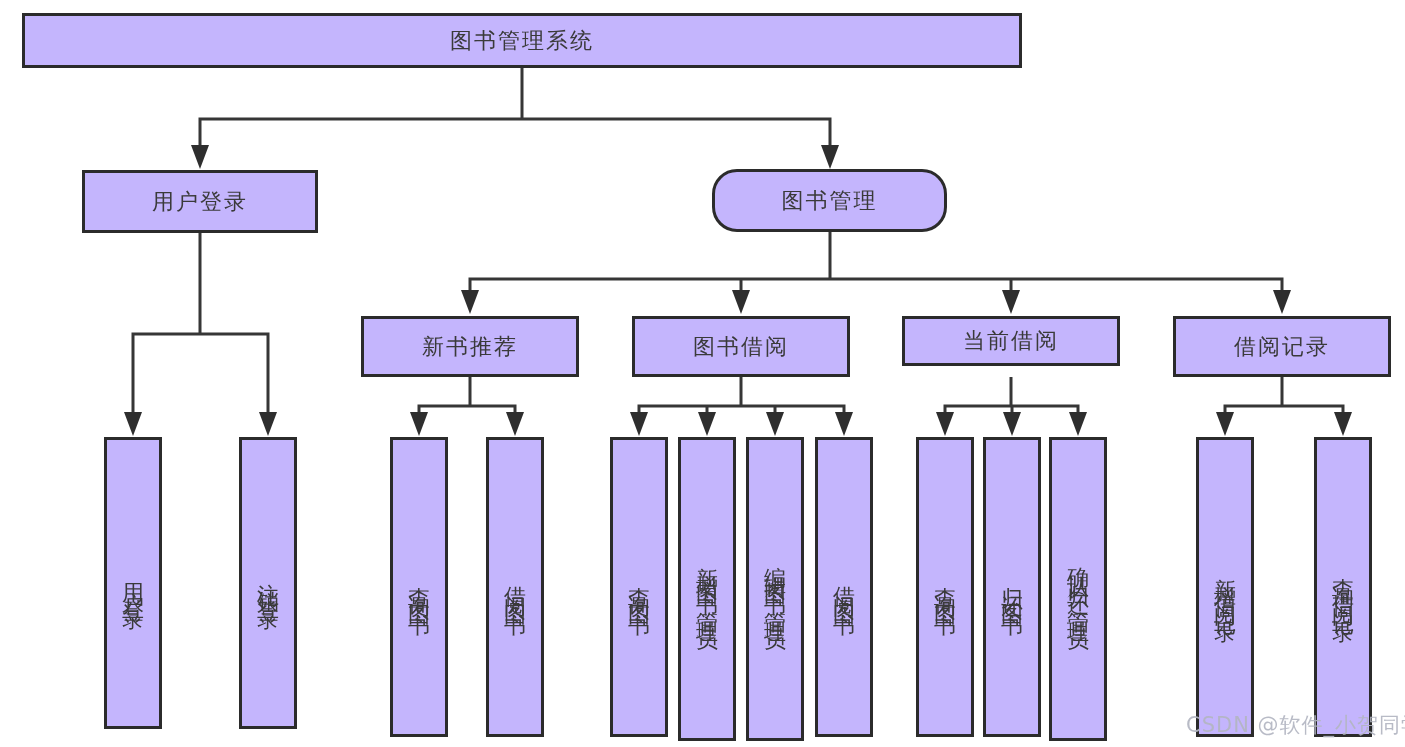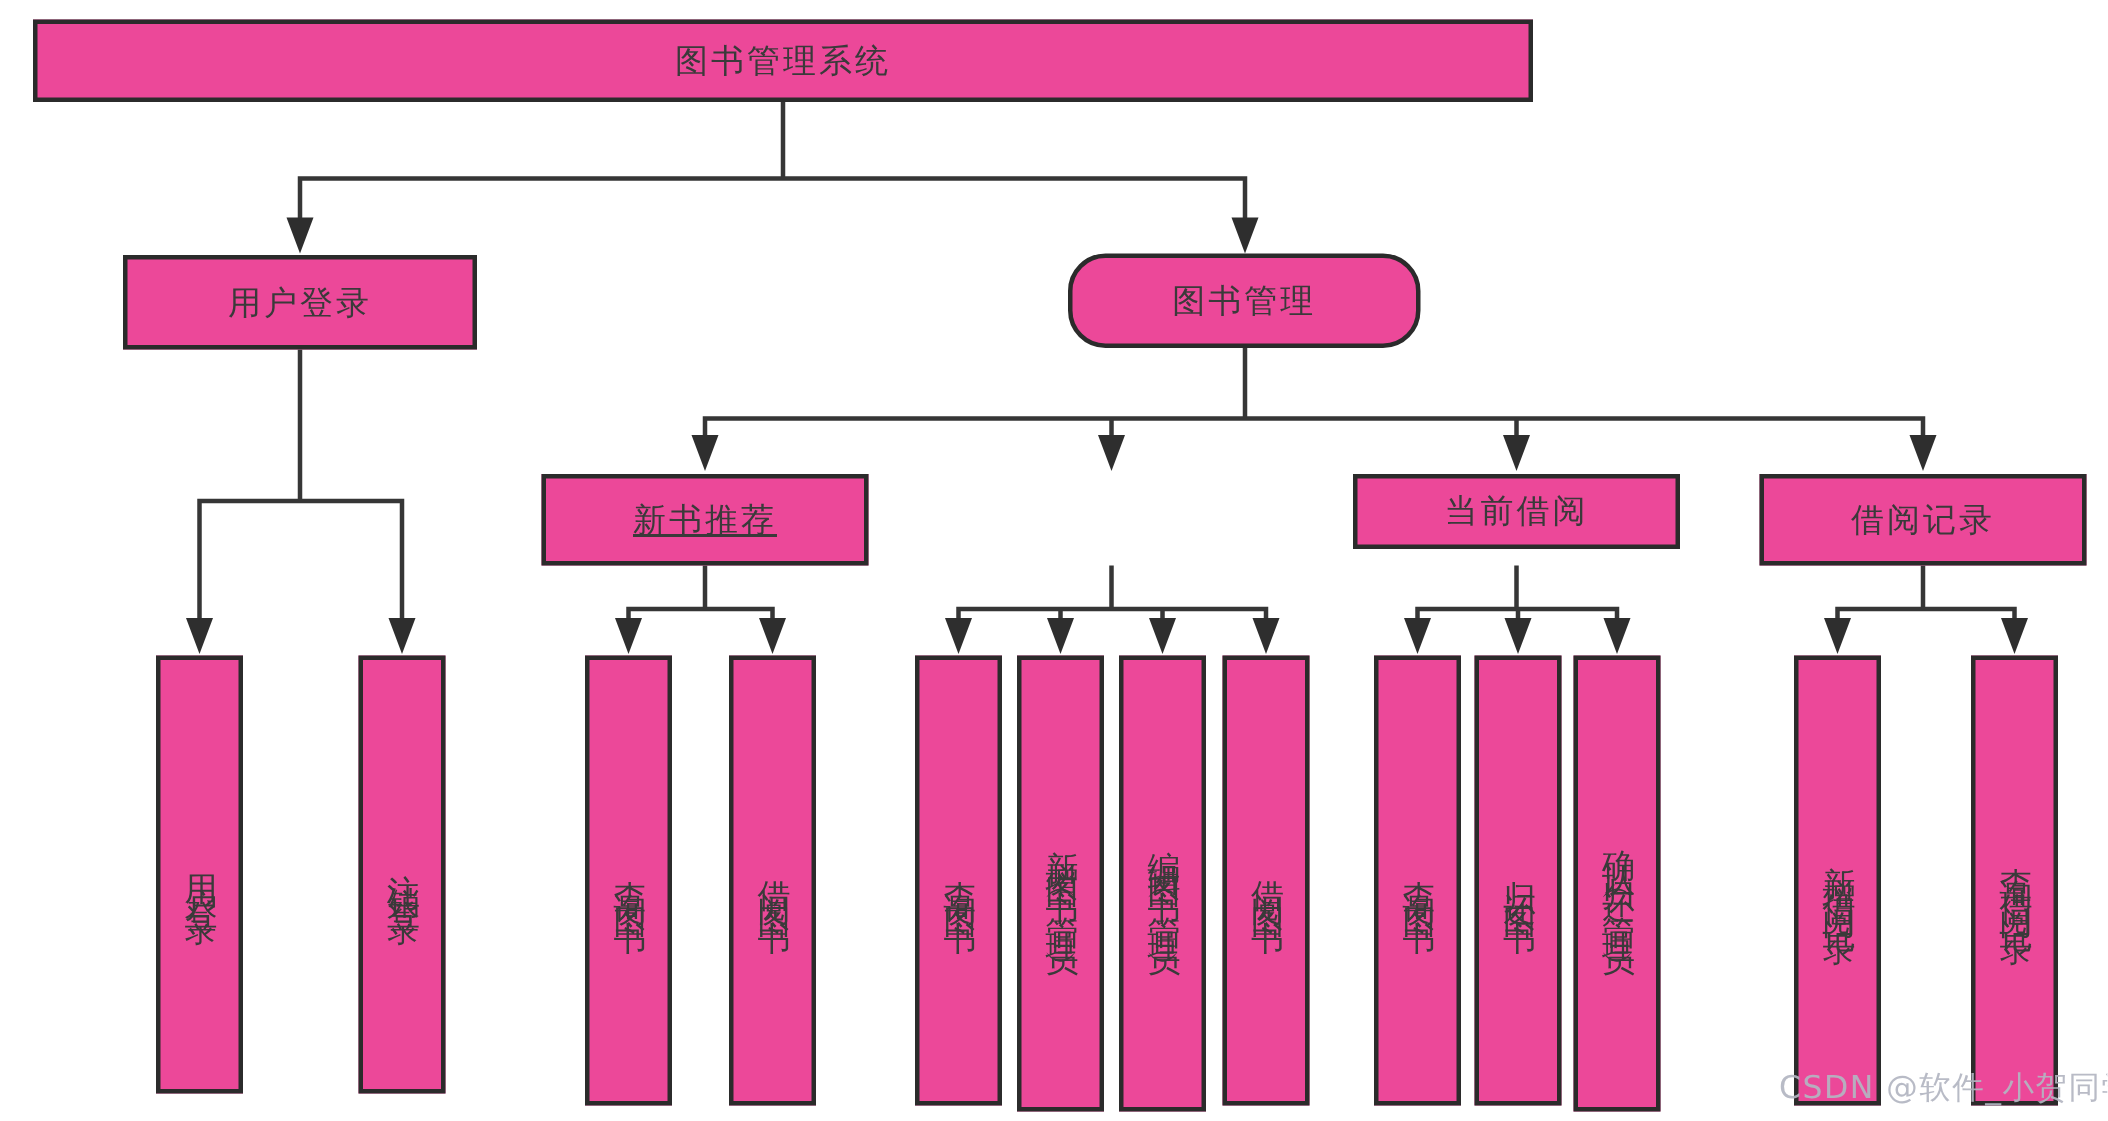--- a/index.html
+++ b/index.html
@@ -22,21 +22,21 @@
     stroke-width: 3;
   }
   .head {
     fill: #2e2e2e;
     stroke: none;
   }
   .box {
     position: absolute;
     box-sizing: border-box;
     border: 3px solid #2b2b2b;
-    background: #ec4899;
+    background: #c4b5fd;
     display: flex;
     align-items: center;
     justify-content: center;
     color: #3a3a3a;
   }
   .hlabel {
     font-size: 22px;
     letter-spacing: 2px;
     white-space: nowrap;
     color: #3a3a3a;
@@ -127,22 +127,25 @@
     <span class="hlabel">图书管理系统</span>
   </div>
 
   <div class="box" style="left:82px; top:170px; width:236px; height:63px;">
     <span class="hlabel">用户登录</span>
   </div>
   <div class="box" style="left:712px; top:169px; width:235px; height:63px;border-radius:25px;">
     <span class="hlabel">图书管理</span>
   </div>
 
-  <div class="box" style="left:361px; top:316px; width:218px; height:61px;text-decoration:underline;">
+  <div class="box" style="left:361px; top:316px; width:218px; height:61px;">
     <span class="hlabel">新书推荐</span>
+  </div>
+  <div class="box" style="left:632px; top:316px; width:218px; height:61px;">
+    <span class="hlabel">图书借阅</span>
   </div>
   <div class="box" style="left:902px; top:316px; width:218px; height:50px;">
     <span class="hlabel">当前借阅</span>
   </div>
   <div class="box" style="left:1173px; top:316px; width:218px; height:61px;">
     <span class="hlabel">借阅记录</span>
   </div>
 
   <div class="box leaf" style="left:104px; top:437px; width:58px; height:292px;">
     <span class="vlabel">用户登录</span>

